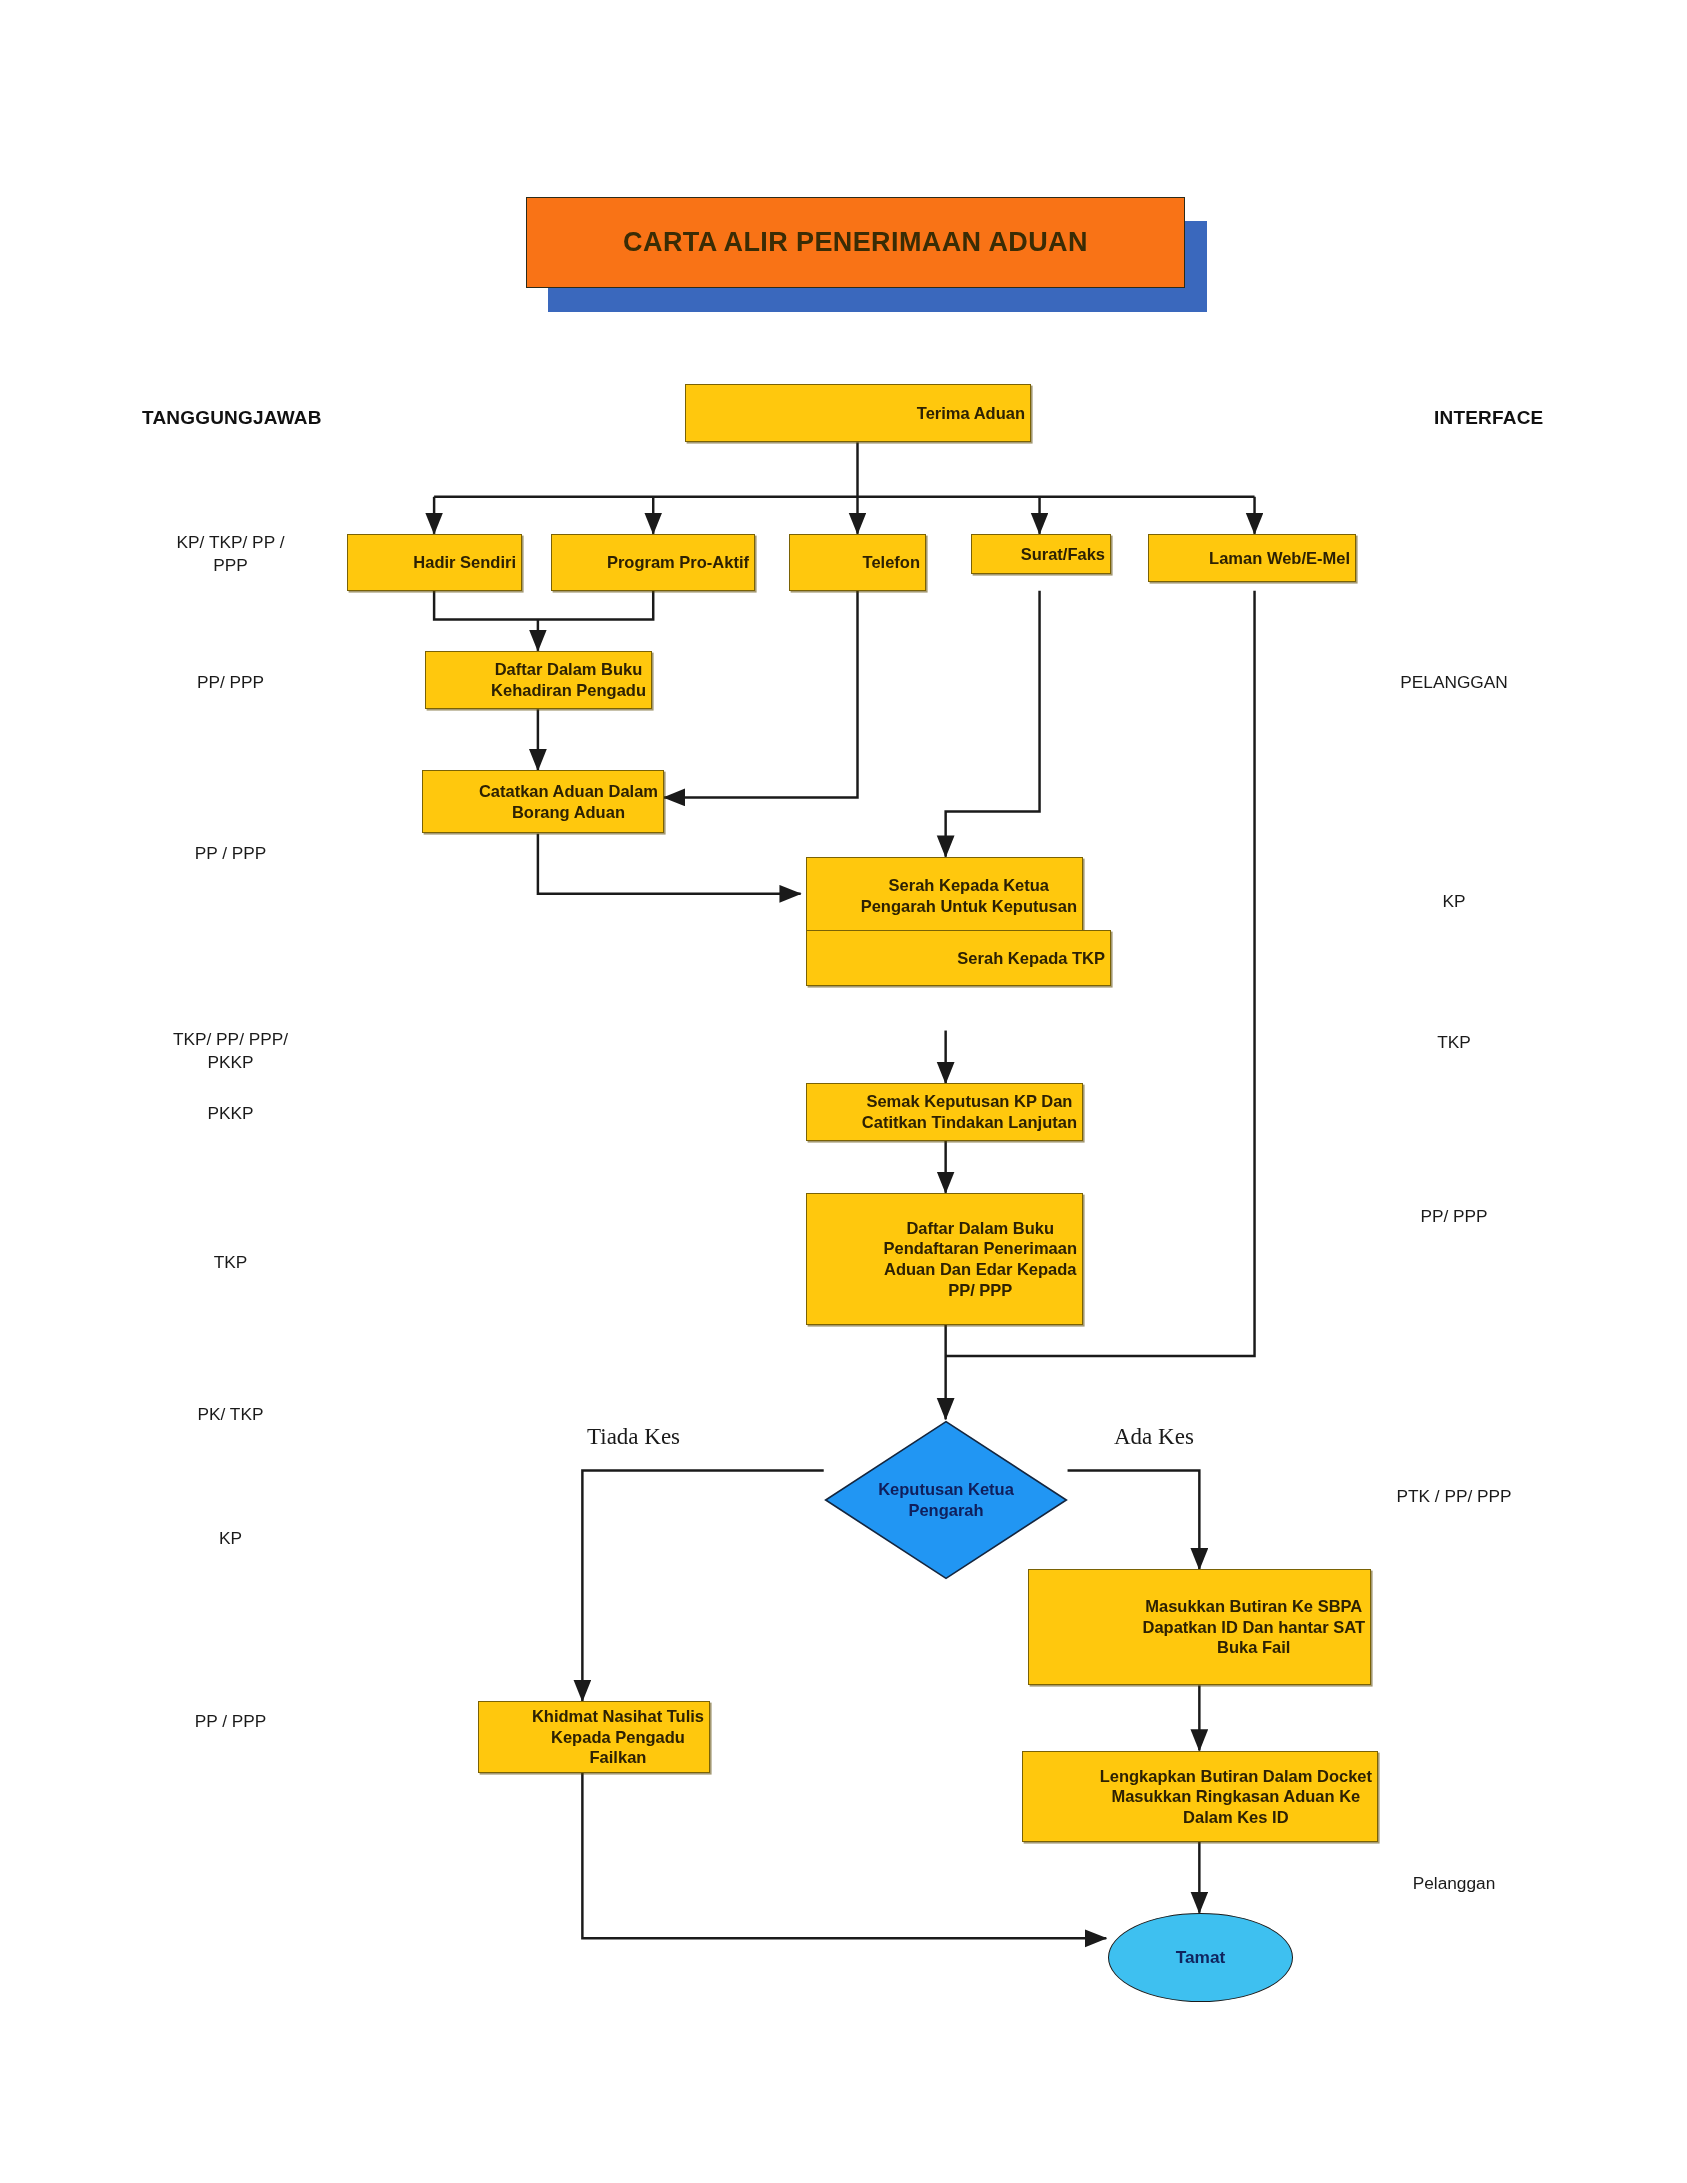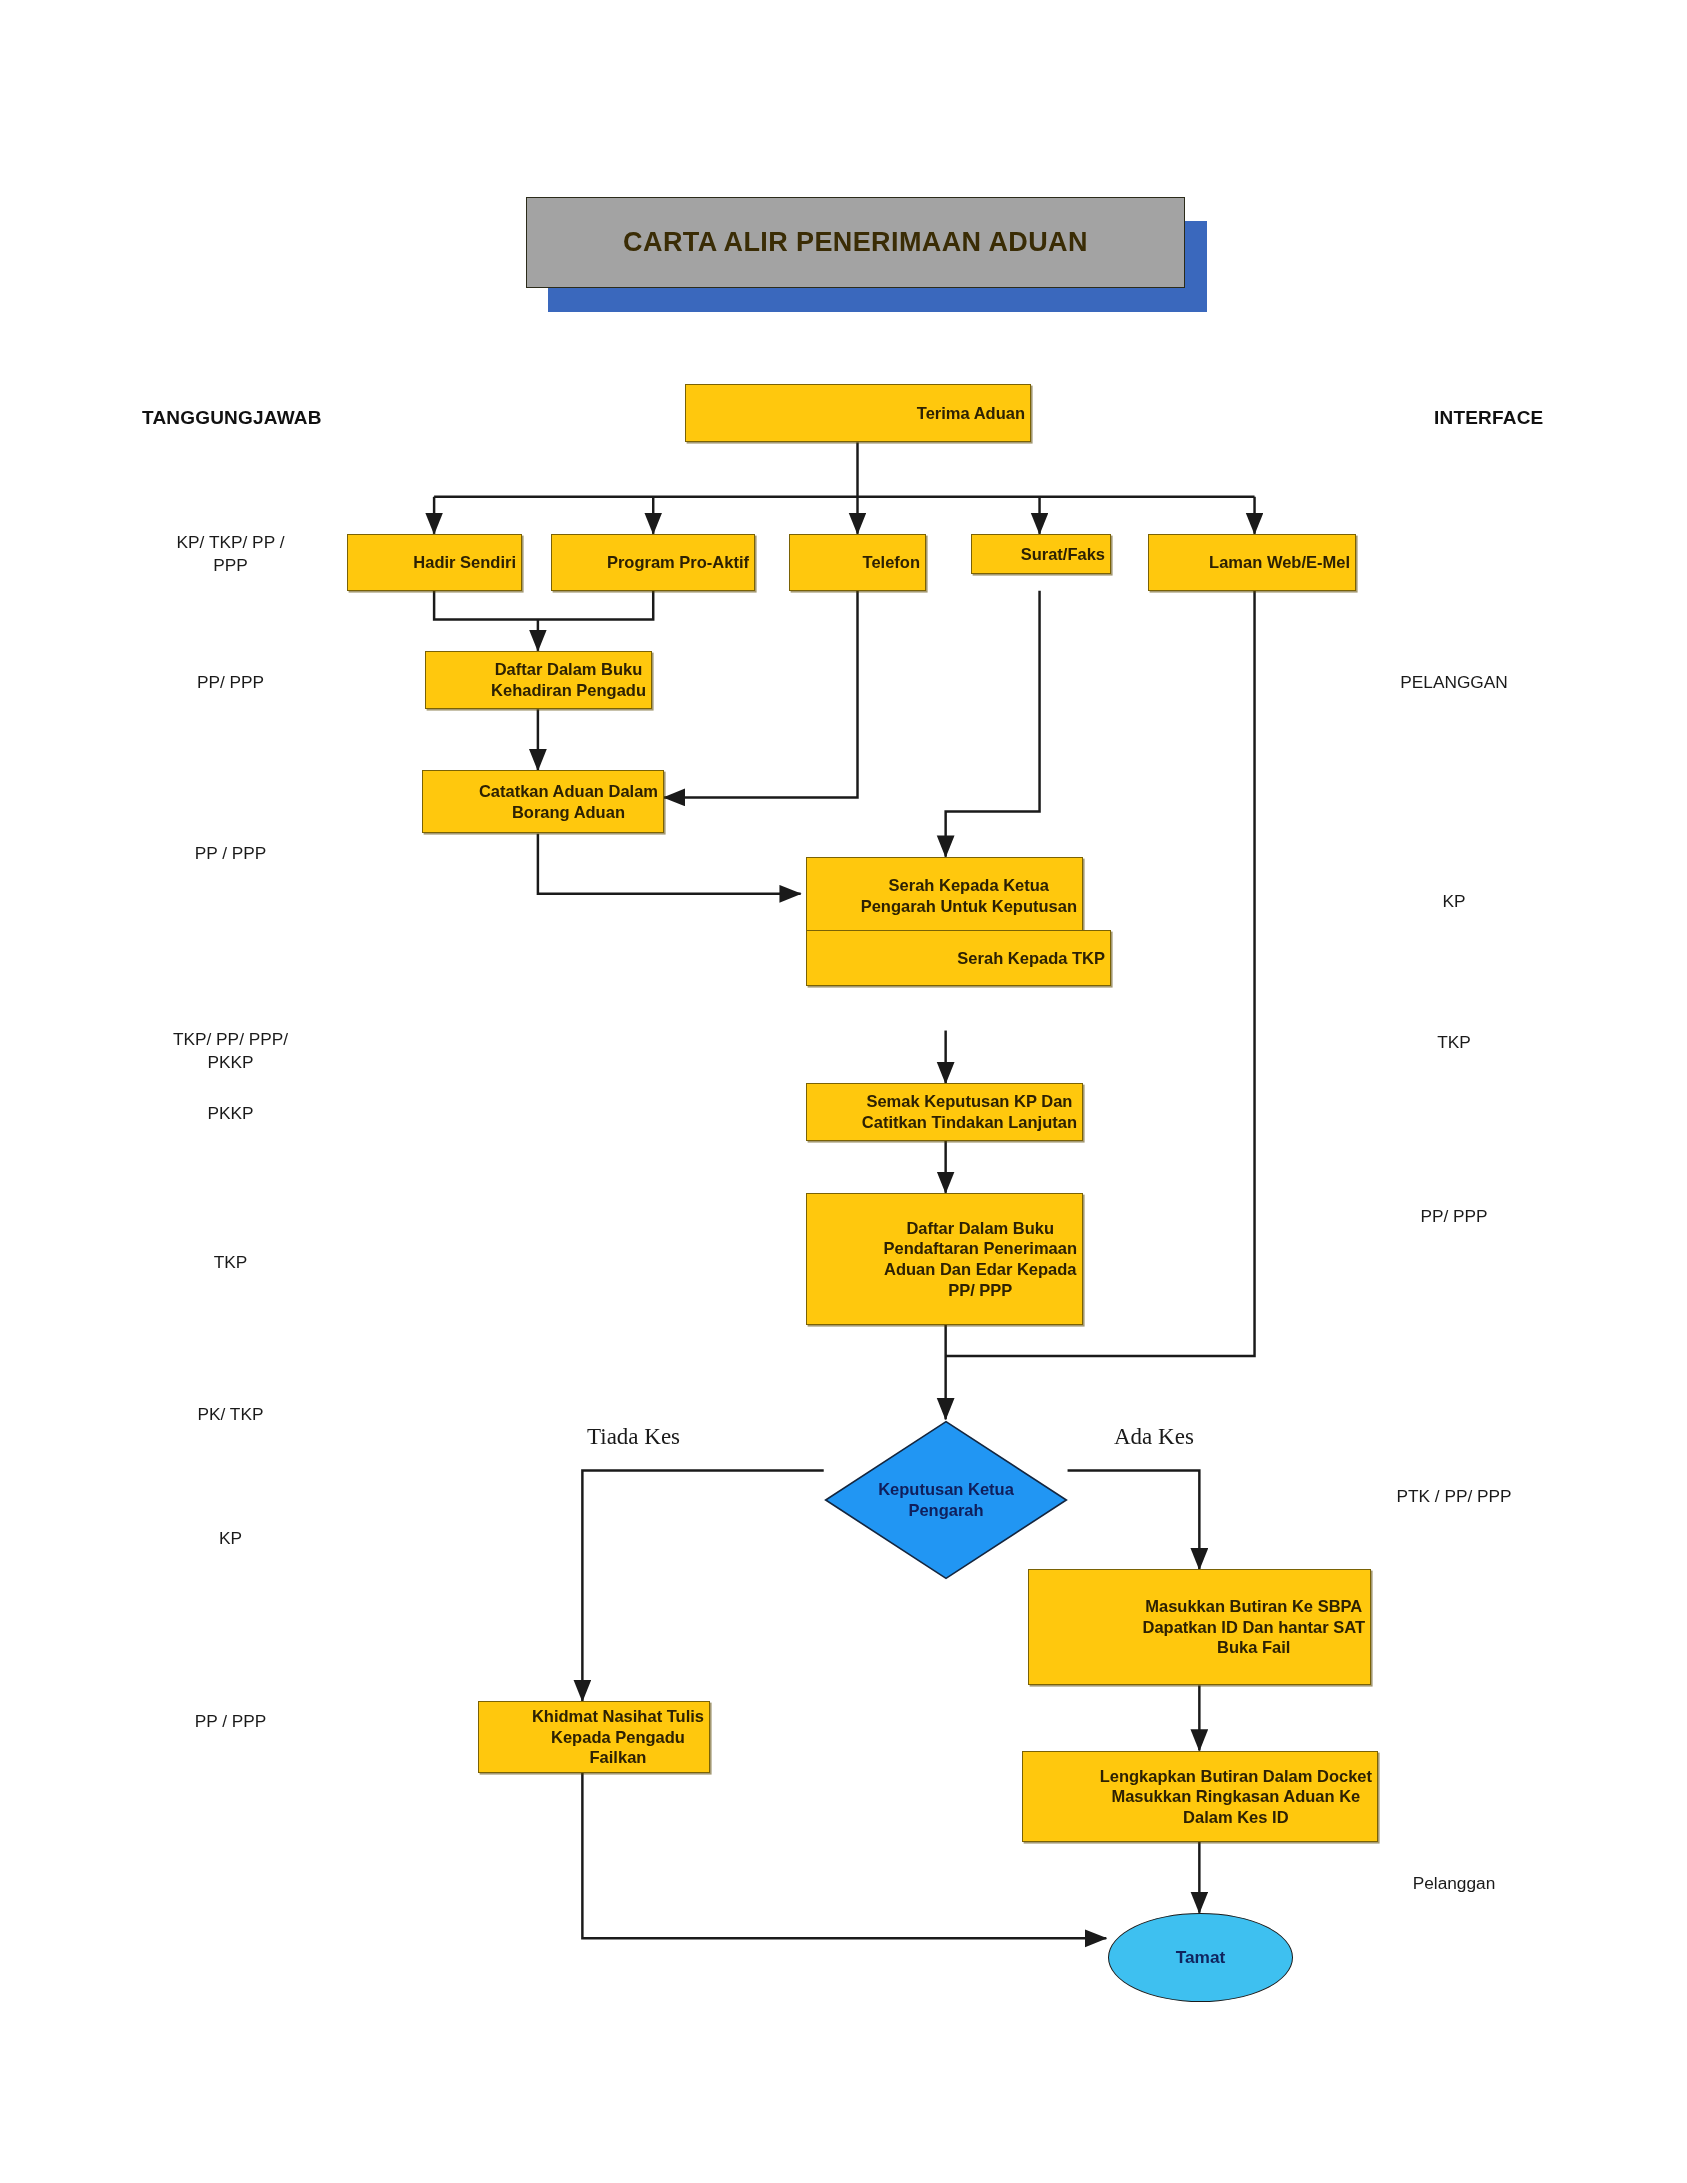--- a/index.html
+++ b/index.html
@@ -24,21 +24,21 @@
   .title-shadow {
     position: absolute;
     left: 548px; top: 221px;
     width: 659px; height: 91px;
     background: #3a68bd;
   }
   .title-box {
     position: absolute;
     left: 526px; top: 197px;
     width: 659px; height: 91px;
-    background: #a3a3a3;
+    background: #f97316;
     border: 1.6px solid #2b2b1a;
     display: flex;
     align-items: center;
     justify-content: center;
   }
   .title-box span {
     font-size: 27px;
     font-weight: bold;
     letter-spacing: 0.4px;
     color: #3a2c05;
@@ -238,21 +238,21 @@
   </div>
 
   <div class="node" style="left:789px; top:534px; width:137px; height:57px;">
     <span>Telefon</span>
   </div>
 
   <div class="node" style="left:971px; top:534px; width:140px; height:40px;">
     <span>Surat/Faks</span>
   </div>
 
-  <div class="node" style="left:1148px; top:534px; width:208px; height:57px;">
+  <div class="node" style="left:1148px; top:534px; width:208px; height:48px;">
     <span>Laman Web/E-Mel</span>
   </div>
 
   <div class="node" style="left:425px; top:651px; width:227px; height:58px;">
     <span>Daftar Dalam Buku
 Kehadiran Pengadu</span>
   </div>
 
   <div class="node" style="left:422px; top:770px; width:242px; height:63px;">
     <span>Catatkan Aduan Dalam

